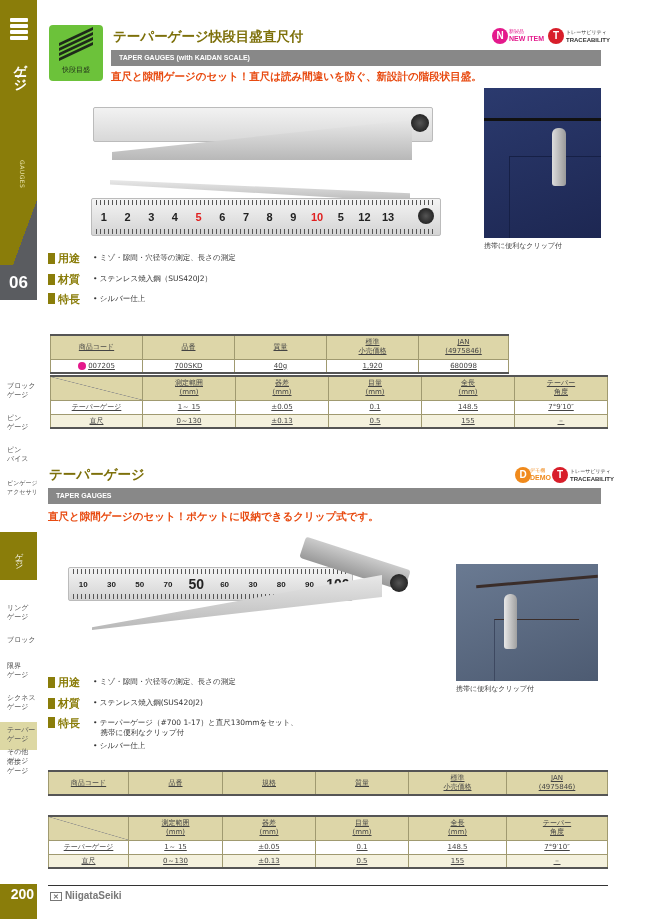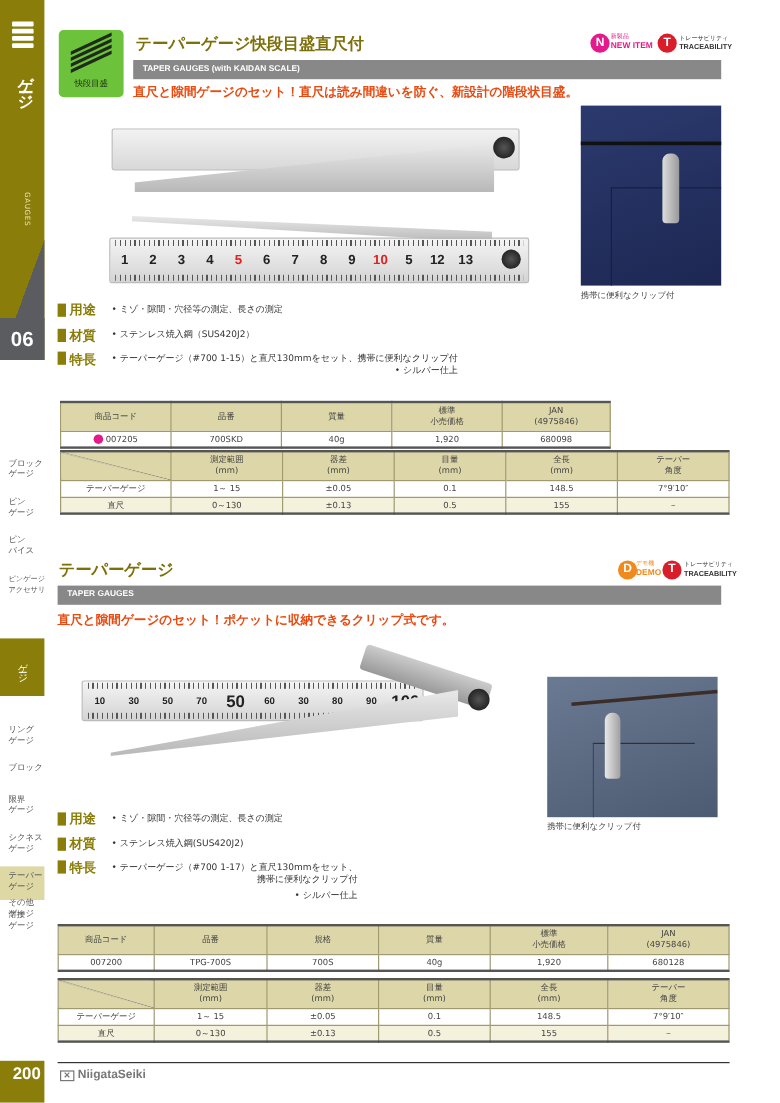--- a/index.html
+++ b/index.html
@@ -46,29 +46,29 @@
   .pivot { position: absolute; width: 18px; height: 18px; border-radius: 50%; background: radial-gradient(#555, #111); }
 
   .photo { position: absolute; }
   .photo-caption { position: absolute; font-size: 7px; color: #444; }
 
   
   .spec-row { position: absolute; display: flex; font-size: 7.5px; color: #333; }
   .spec-key { display: flex; align-items: center; width: 45px; }
   .spec-key .box { width: 7px; height: 11px; background: #8a7d0a; margin-right: 3px; }
   .spec-key .k { font-size: 11px; font-weight: bold; color: #8a7d0a; }
-  .spec-val { line-height: 10px; padding-top: 2px; text-align: right; }
+  .spec-val { line-height: 10px; padding-top: 2px; }
 
   
   table { position: absolute; border-collapse: collapse; font-size: 7px; color: #444; font-family: "DejaVu Sans", sans-serif; }
   th, td { border: 1px solid #a09a70; text-align: center; font-weight: normal; }
   th { background: #ddd6a8; height: 24px; line-height: 9px; }
   td { height: 14px; background: #fff; }
   tr.alt td { background: #f4f1dd; }
-  table.t-top { border-top: 2px solid #555; border-bottom: 2px solid #555; }
+  table.t-top { border-top: 2px solid #555; border-bottom: 2px solid #555; text-decoration: underline; }
   th.diag { background: linear-gradient(to bottom left, #ddd6a8 calc(50% - 0.5px), #888 50%, #ddd6a8 calc(50% + 0.5px)); }
   .new-dot { display:inline-block; width: 8px; height: 8px; border-radius: 50%; background: #e4198c; vertical-align: middle; margin-right: 2px; }
 </style>
 </head>
 <body>
 
 <div class="rail">
   <div class="rail-top">
     <div class="rail-icon">
         <span></span>
@@ -182,21 +182,20 @@
   <div class="spec-val">
       <div>• ステンレス焼入鋼（SUS420J2）</div>
     </div>
 </div>
 <div class="spec-row" style="left:48px;top:292px">
   <div class="spec-key" style="align-items:flex-start">
       <span class="box" style="margin-top:1px"></span>
       <span class="k">特長</span>
     </div>
   <div class="spec-val">
-    <div>• テーパーゲージ（#700 1-15）と直尺130mmをセット、携帯に便利なクリップ付</div>
     <div>• シルバー仕上</div>
   </div>
 </div>
 
 <table class="t-top" style="left:50px;top:334px;width:459px">
   <tbody>
       <tr>
     <th style="width:92px;white-space:pre">商品コード</th>
     <th style="width:92px;white-space:pre">品番</th>
     <th style="width:92px;white-space:pre">質量</th>
@@ -322,28 +321,20 @@
       <tr>
     <th style="width:80px;white-space:pre">商品コード</th>
     <th style="width:94px;white-space:pre">品番</th>
     <th style="width:93px;white-space:pre">規格</th>
     <th style="width:93px;white-space:pre">質量</th>
     <th style="width:98px;white-space:pre">標準
 小売価格</th>
     <th style="white-space:pre">JAN
 (4975846)</th>
   </tr>
-  <tr>
-    <td>007200</td>
-    <td>TPG-700S</td>
-    <td>700S</td>
-    <td>40g</td>
-    <td>1,920</td>
-    <td>680128</td>
-  </tr>
 </tbody>
   </table>
 
 <table class="t-top" style="left:48px;top:815px;width:560px">
   <tbody>
       <tr>
     <th class="diag" style="width:80px"></th>
     <th style="width:94px;white-space:pre">測定範囲
 (mm)</th>
     <th style="width:93px;white-space:pre">器差

